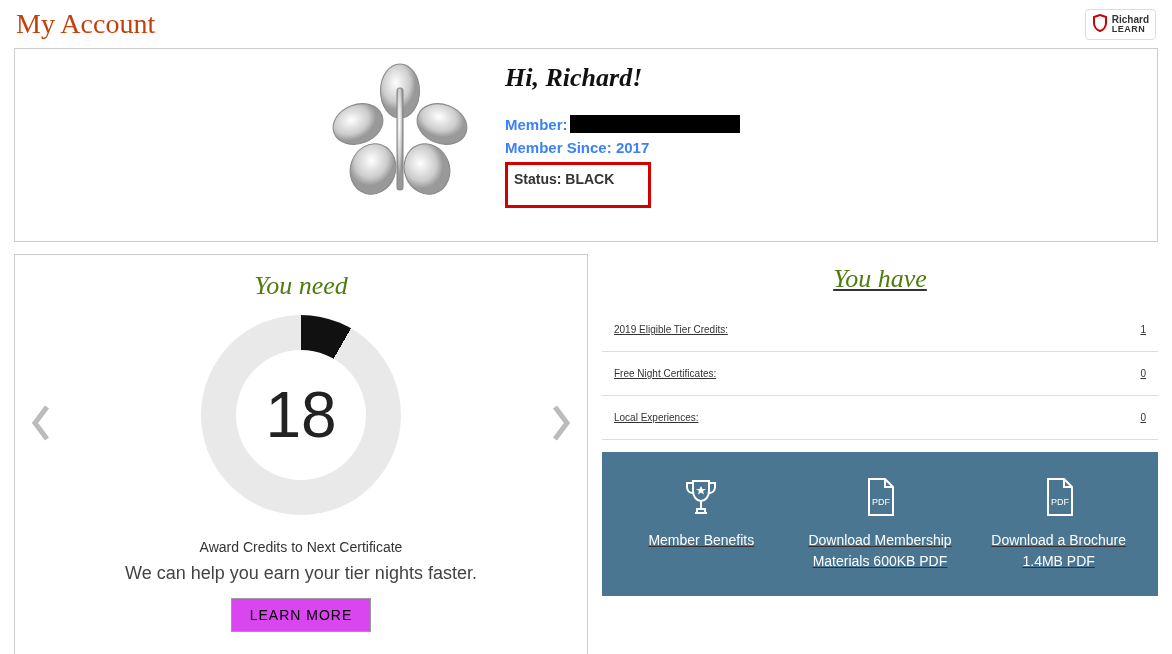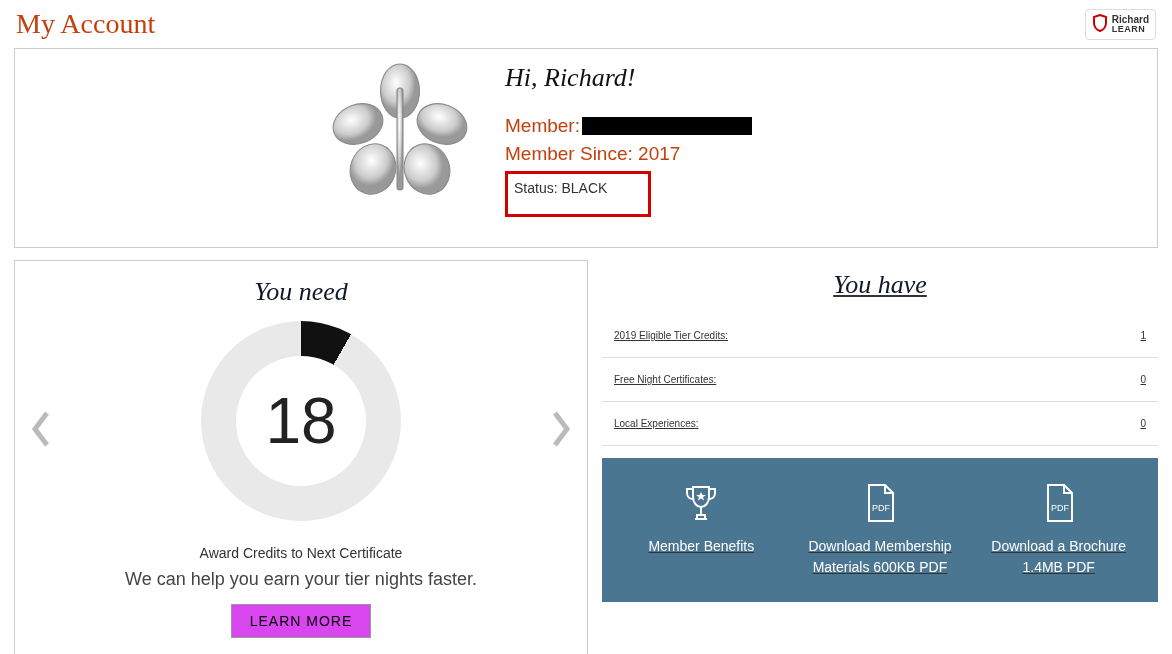--- a/index.html
+++ b/index.html
@@ -9,31 +9,31 @@
 .secure-badge { border: 1px solid #ddd; border-radius: 4px; padding: 4px 6px; display: flex; align-items: center; gap: 4px; font-size: 10px; line-height: 1; }
 .secure-badge .shield { color: #c00; font-size: 16px; }
 .secure-badge .txt { display: flex; flex-direction: column; font-weight: bold; color: #333; }
 .secure-badge .t1 { font-size: 10px; }
 .secure-badge .t2 { font-size: 9px; letter-spacing: 0.5px; }
 
 .container { padding: 0 14px; }
 .panel { border: 1px solid #ccc; background: #fff; }
 .profile-panel { display: flex; align-items: flex-start; padding: 12px 20px 30px 20px; margin-bottom: 12px; gap: 30px; }
 .badge-icon { width: 150px; height: 150px; margin-left: 290px; display:flex; align-items:center; justify-content:center; }
-.profile-info { flex: 1; padding-top: 2px; }
+.profile-info { flex: 1; padding-top: 2px; font-weight: bold; }
 .greeting { font-family: Georgia, serif; font-style: italic; font-size: 26px; color: #111; margin-bottom: 22px; }
-.info-line { font-size: 19px; color: #c2410c; margin-bottom: 6px; display: flex; align-items: center; }
+.info-line { font-size: 15px; color: #3b82f6; margin-bottom: 6px; display: flex; align-items: center; }
 .redacted { display: inline-block; width: 170px; height: 18px; background: #000; margin-left: 2px; }
 .status-box { border: 3px solid #d40000; padding: 6px 8px 18px 6px; width: 146px; margin-top: 4px; font-size: 14px; }
 
 .two-col { display: flex; gap: 14px; align-items: flex-start; }
 .col-left { flex: 1; border: 1px solid #ccc; padding: 16px 8px 24px 8px; position: relative; }
 .col-right { flex: 1; padding: 10px 0 12px 0; text-decoration: underline; }
 
-.heading { font-family: Georgia, serif; font-style: italic; font-size: 26px; text-align: center; color: #0f172a; margin-bottom: 14px; }
+.heading { font-family: Georgia, serif; font-style: italic; font-size: 26px; text-align: center; color: #4d7c0f; margin-bottom: 14px; }
 
 .carousel { display: flex; align-items: center; justify-content: space-between; }
 .chev { font-size: 40px; color: #bbb; cursor: pointer; user-select:none; padding: 0 6px; }
 .ring-wrap { display:flex; flex-direction:column; align-items:center; flex:1; }
 .ring { width: 200px; height: 200px; border-radius: 50%; background: conic-gradient(#111 0deg 30deg, #e9e9e9 30deg 360deg); display:flex; align-items:center; justify-content:center; margin-bottom: 24px; }
 .ring-inner { width: 130px; height: 130px; background:#fff; border-radius:50%; display:flex; align-items:center; justify-content:center; font-size: 64px; font-weight: 300; color:#222; }
 
 .subtext { text-align:center; font-size: 14px; color:#333; margin-bottom: 8px; }
 .helptext { text-align:center; font-size: 18px; color:#444; margin-bottom: 14px; }
 .learn-btn { display:block; margin: 0 auto; border: 1px solid #999; background:#d946ef; padding: 8px 18px; font-size: 14px; letter-spacing: 1px; cursor:pointer; }

